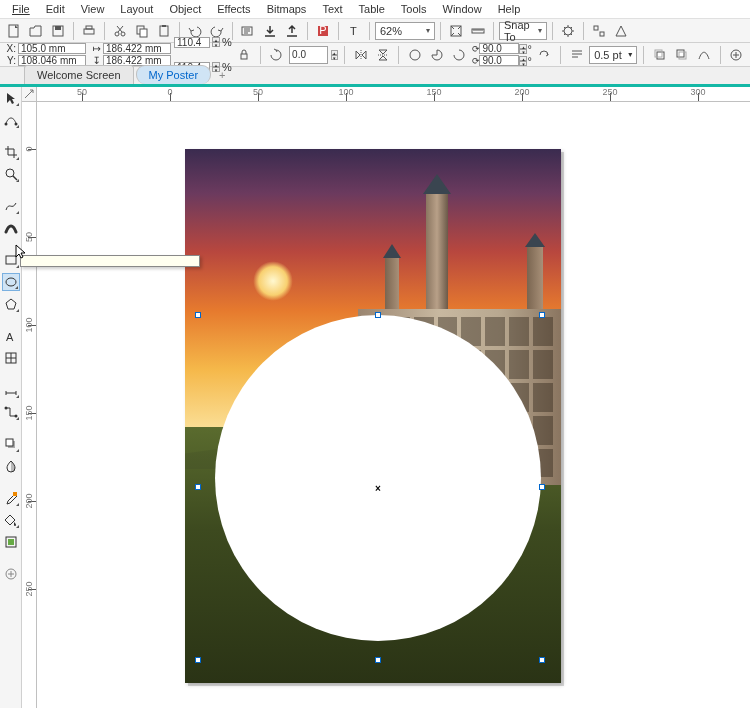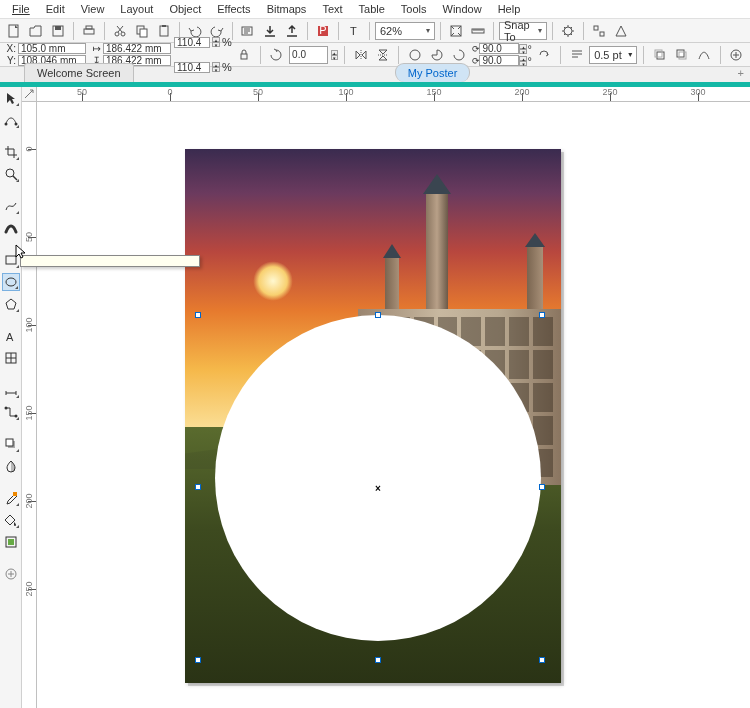--- a/index.html
+++ b/index.html
@@ -23,21 +23,21 @@
   .spin div { height: 5px; font-size: 5px; line-height: 5px; text-align: center; border: 1px solid #a0a0a0; background: #eee; }
   .pct-group { display: flex; flex-direction: column; gap: 14px; }
   .pct-row { display: flex; align-items: center; gap: 2px; height: 11px; }
   .pct-input { width: 36px; height: 11px; border: 1px solid #a0a0a0; background: #fff; font-size: 10px; padding: 0 2px; display: flex; align-items: center; }
   .rot-input { width: 40px; height: 18px; border: 1px solid #a0a0a0; background: #fff; font-size: 10px; padding: 0 2px; display: flex; align-items: center; }
   .angle-group { display: flex; flex-direction: column; gap: 1px; }
   .angle-row { display: flex; align-items: center; height: 11px; }
   .angle-input { width: 40px; height: 11px; border: 1px solid #a0a0a0; background: #fff; font-size: 10px; padding: 0 2px; display: flex; align-items: center; }
   .outline-box { width: 50px; height: 18px; border: 1px solid #a0a0a0; background: #fff; font-size: 10px; padding: 0 4px; display: flex; align-items: center; }
   .outline-box::after { content: "▾"; font-size: 8px; margin-left: auto; }
-  .tabsbar { height: 20px; background: #f0f0f0; border-bottom: 5px solid #14b8a6; display: flex; align-items: flex-end; padding-left: 24px; justify-content: space-between; }
+  .tabsbar { height: 20px; background: #f0f0f0; border-bottom: 3px solid #14b8a6; display: flex; align-items: flex-end; padding-left: 24px; }
   .doc-tab { padding: 3px 12px; background: #e8e8e8; border: 1px solid #c0c0c0; border-bottom: none; margin-right: 2px; border-radius: 3px 3px 0 0; font-size: 11px; }
   .doc-tab.active { background: #d0e4f5; color: #0066cc; border-radius: 9px; }
   .doc-tab-add { padding: 3px 6px; color: #888; }
   .workspace { position: absolute; top: 87px; left: 0; right: 0; bottom: 0; display: flex; }
   .toolbox { width: 22px; background: #f5f5f5; border-right: 1px solid #d0d0d0; display: flex; flex-direction: column; align-items: center; padding-top: 2px; gap: 4px; }
   .tool { width: 18px; height: 18px; display: flex; align-items: center; justify-content: center; position: relative; }
   .tool.active { background: #d0e4f5; border: 1px solid #7ab0e0; }
   .tool .flyout { position: absolute; bottom: 1px; right: 1px; width:0; height:0; border-left: 3px solid transparent; border-bottom: 3px solid #555; }
   .tool-gap { height: 6px; }
   .ruler-h { position: absolute; top: 87px; left: 22px; right: 0; height: 15px; background: #fff; border-bottom: 1px solid #c0c0c0; overflow: hidden; }

